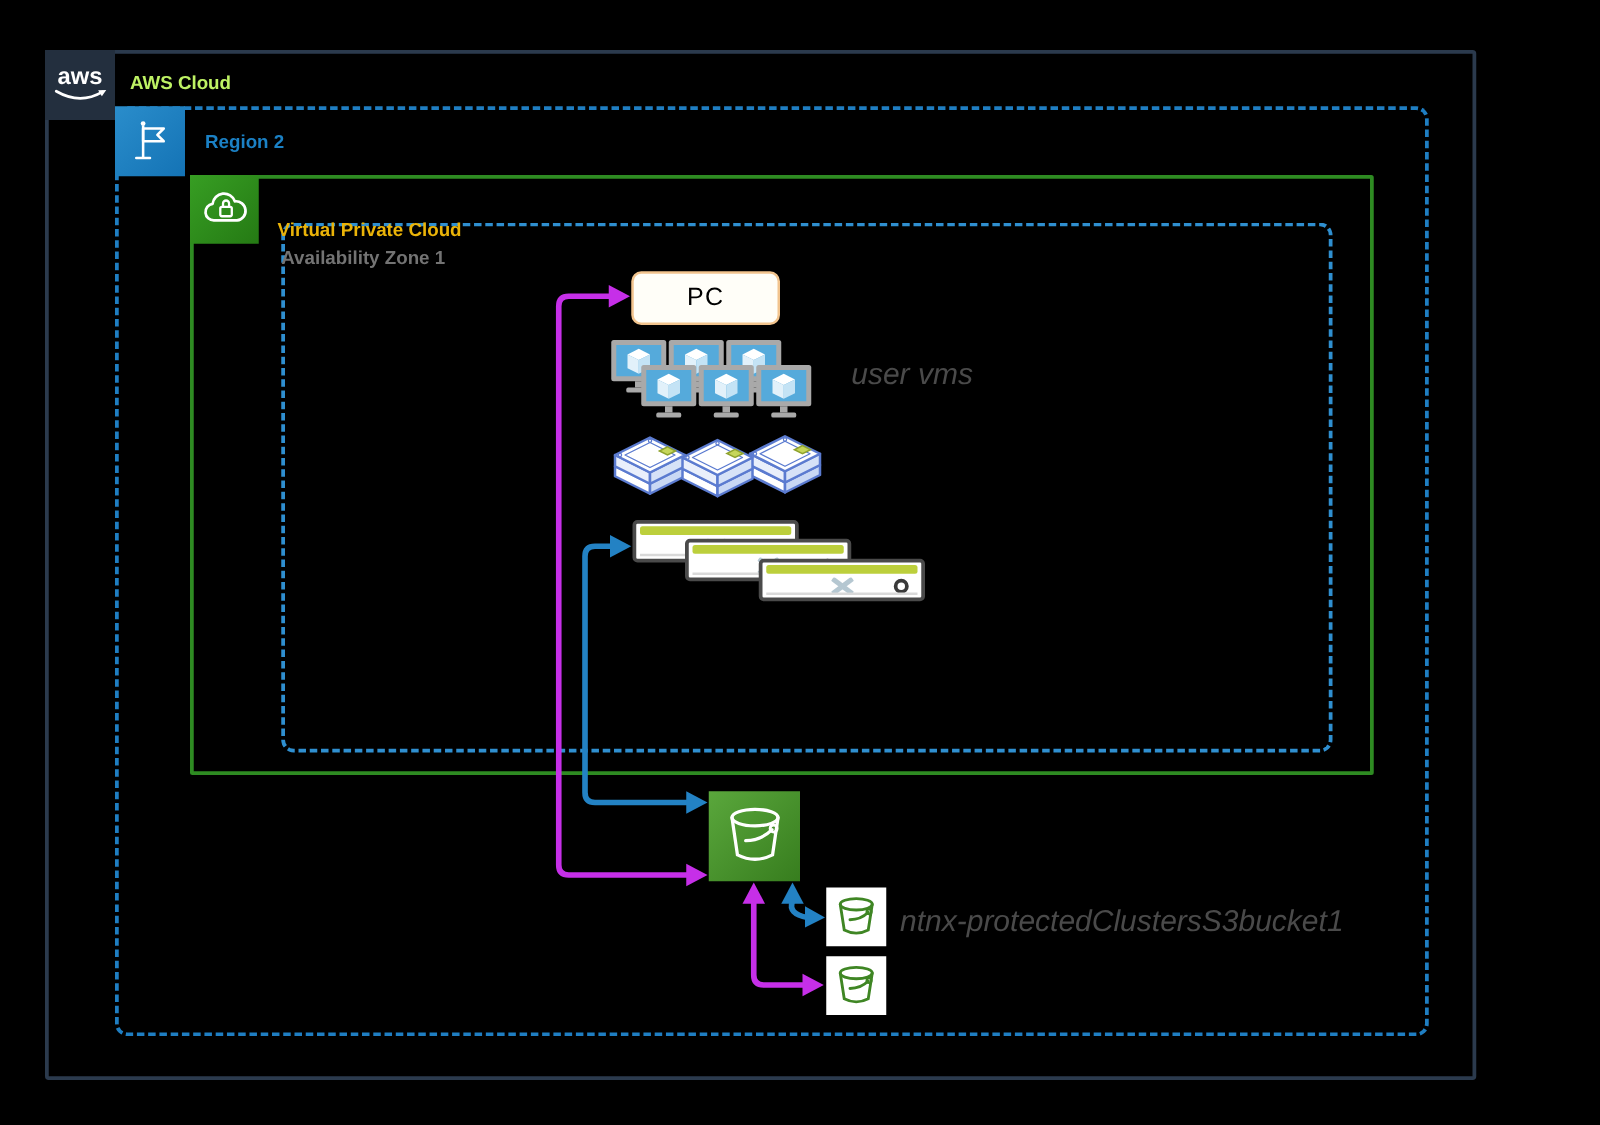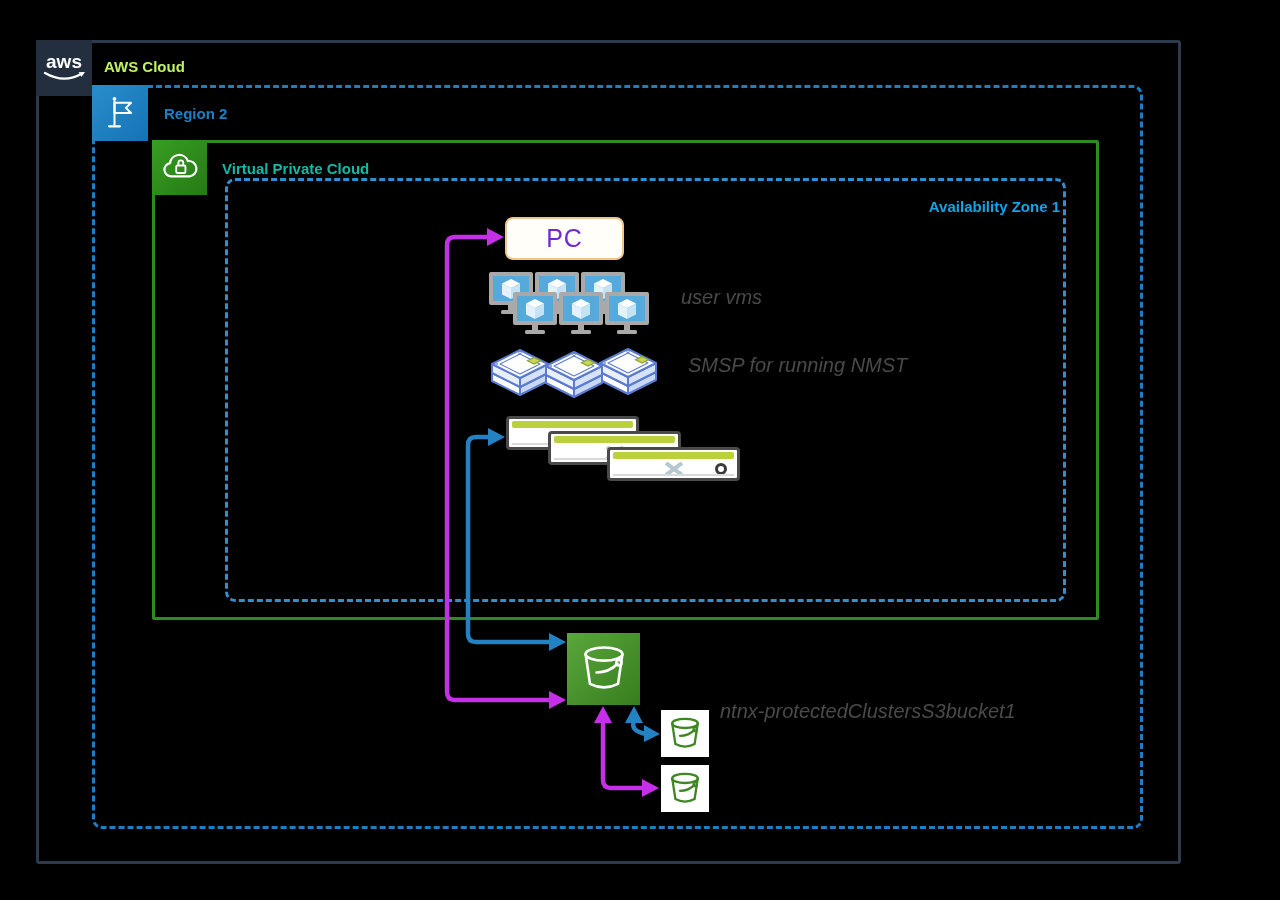--- a/index.html
+++ b/index.html
@@ -18,30 +18,30 @@
   .aws-logo{left:36px;top:40px;width:56px;height:56px;background:#232F3E;z-index:6;
             display:flex;flex-direction:column;align-items:center;justify-content:center;}
   .aws-logo .aws-word{color:#fff;font-weight:bold;font-size:19px;line-height:18px;letter-spacing:0;}
   .region-icon{left:92px;top:85px;width:56px;height:56px;background:linear-gradient(135deg,#2A8DCB,#1473B5);z-index:6;}
   .vpc-icon{left:152px;top:140px;width:55px;height:55px;background:linear-gradient(135deg,#379E23,#257A14);z-index:6;}
 
   
   .grp-label{font-size:15px;font-weight:600;white-space:nowrap;z-index:4;}
   .aws-cloud-label{left:104px;top:58px;color:#bef264;}
   .region-label{left:164px;top:105px;color:#1B81C5;}
-  .vpc-label{left:222px;top:160px;color:#14b8a6;}
-  .az-label{left:225px;top:198px;width:835px;text-align:right;color:#0ea5e9;}
+  .vpc-label{left:222px;top:176px;color:#eab308;}
+  .az-label{left:225px;top:198px;width:835px;text-align:left;color:#737373;}
 
   
   .pc-box{left:505px;top:217px;width:115px;height:39px;background:#FFFEF8;border:2px solid #F2C48E;
           border-radius:8px;display:flex;align-items:center;justify-content:center;z-index:6;}
-  .pc-box span{font-size:25px;color:#6d28d9;letter-spacing:1px;}
-
-  
-  .note{font-style:italic;font-size:20px;color:#4A4A4A;white-space:nowrap;z-index:6;}
+  .pc-box span{font-size:20px;color:#000000;letter-spacing:1px;}
+
+  
+  .note{font-style:italic;font-size:24px;color:#4A4A4A;white-space:nowrap;z-index:6;}
 
   
   .vm{width:46px;height:44px;z-index:6;}
   .smsp{width:62px;height:58px;z-index:6;}
   .smsp.front{z-index:7;}
 
   
   .bar{width:133px;height:34px;background:#fff;border:3px solid #4A4A4A;border-radius:4px;box-sizing:border-box;}
   .bar .stripe{position:absolute;top:2px;left:3px;right:3px;height:7px;background:#BCCF3C;border-radius:2px;}
   .bar .baseline{position:absolute;bottom:2px;left:3px;right:3px;height:2px;background:#D9D9D9;}
@@ -50,21 +50,21 @@
             border-radius:50%;background:#fff;}
   .bar1{left:506px;top:416px;z-index:6;}
   .bar2{left:548px;top:431px;z-index:7;}
   .bar3{left:607px;top:447px;z-index:8;}
 
   
   .s3-big{left:567px;top:633px;width:73px;height:72px;background:linear-gradient(135deg,#5AA73C,#377D1E);z-index:9;}
   .s3-small{width:48px;height:47px;background:#fff;z-index:9;}
   .s3-small-1{left:661px;top:710px;}
   .s3-small-2{left:661px;top:765px;}
-  .bucket1-label{left:720px;top:700px;}
+  .bucket1-label{left:720px;top:724px;}
   .bucket2-label{left:730px;top:780px;}
 
   
   #arrows{left:0;top:0;width:1280px;height:900px;z-index:5;pointer-events:none;}
 </style>
 </head>
 <body>
 
 <div id="canvas">
 
@@ -195,21 +195,20 @@
         <polygon points="59,25 59,33 31,47 31,39" fill="#C9D8F4"></polygon>
       <polygon points="3,16 3,25 31,39 31,30" fill="#E9EFFB"></polygon>
         <polygon points="59,16 59,25 31,39 31,30" fill="#D6E2F7"></polygon>
       <polygon points="31,2 59,16 31,30 3,16" fill="#FFFFFF"></polygon>
       <polygon points="31,6 51,16 31,26 11,16" fill="none" stroke-width="1.1"></polygon>
     </g>
     <polygon points="45,9.5 51.5,12.8 45,16 38.5,12.8" fill="#C6D65A" stroke="#8FA32E" stroke-width="1.2"></polygon>
     <circle cx="31" cy="4.5" r="1.3" fill="#fff" stroke="#5B7BD0" stroke-width="1"></circle>
     <circle cx="7" cy="16" r="1.3" fill="#fff" stroke="#5B7BD0" stroke-width="1"></circle>
   </svg>
-  <div class="abs note" style="left:688px;top:354px">SMSP for running NMST</div>
 
   <div class="abs bar bar1">
     <div class="stripe"></div>
     <svg class="xmark" width="18" height="14" viewBox="0 0 18 14">
       <line x1="1" y1="1" x2="17" y2="13" stroke="#B5C7D1" stroke-width="4"></line>
         <line x1="17" y1="1" x2="1" y2="13" stroke="#B5C7D1" stroke-width="4"></line>
       </svg>
     <div class="dot"></div>
     <div class="baseline"></div>
   </div>

